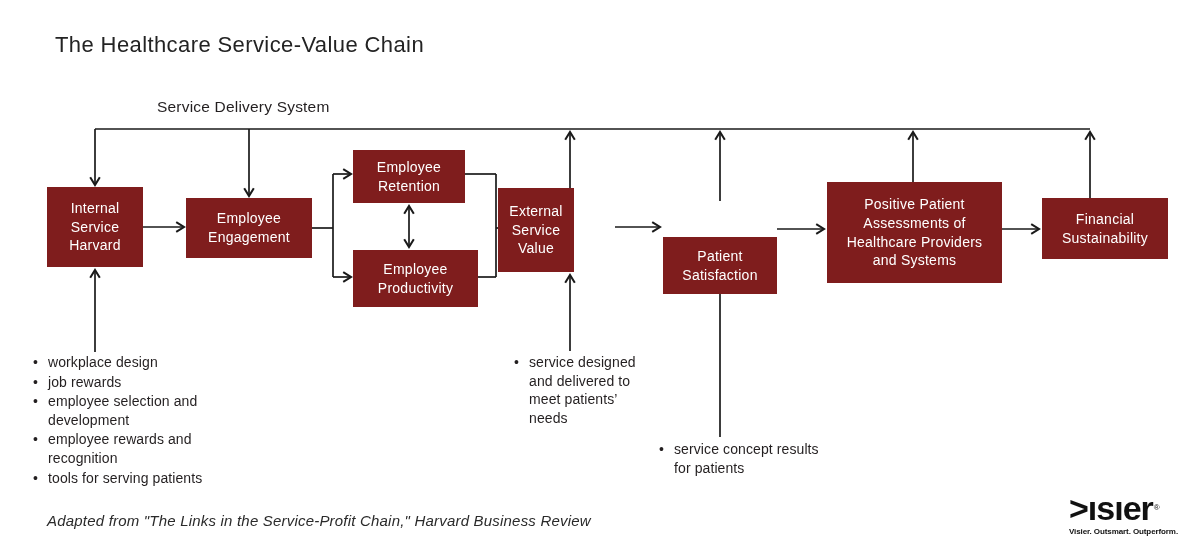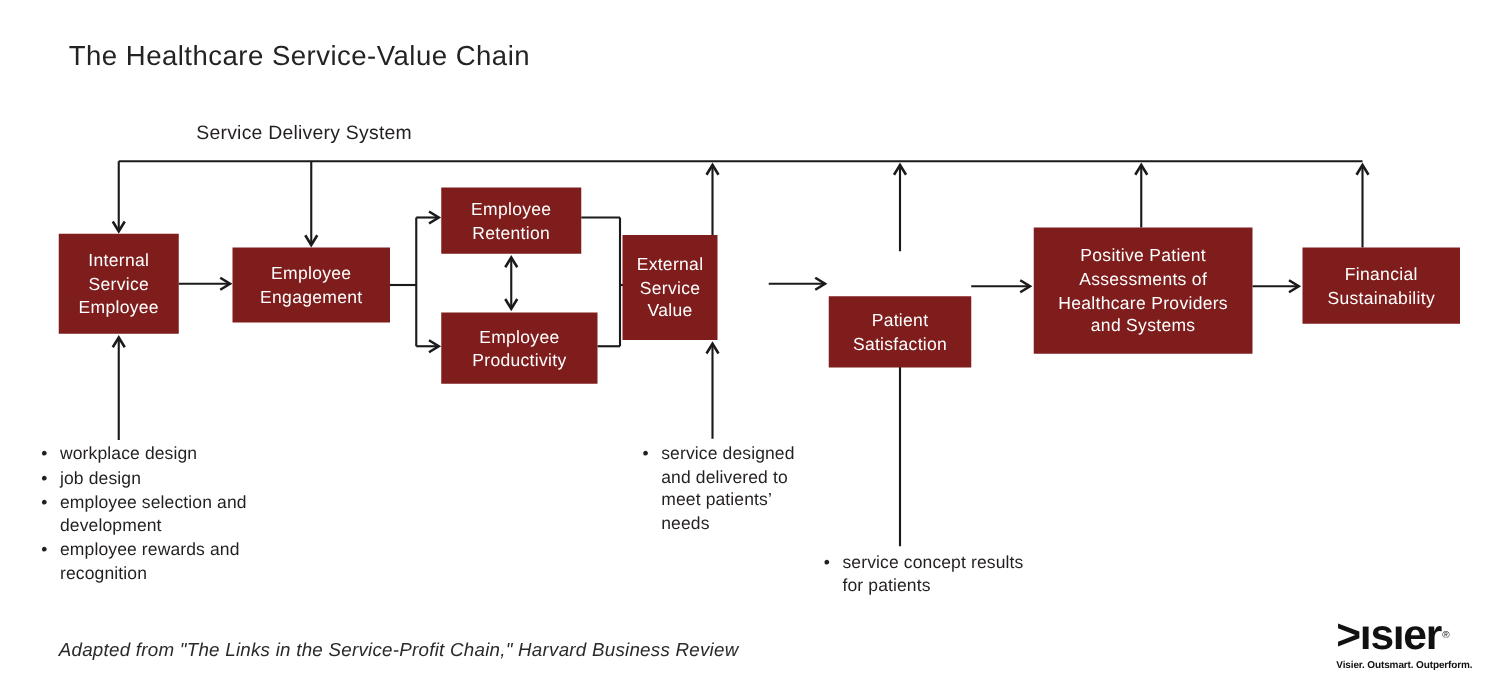--- a/index.html
+++ b/index.html
@@ -151,21 +151,21 @@
     <g stroke="#1a1a1a" stroke-width="1.7" fill="none">
       <line x1="95" y1="352" x2="95" y2="270" marker-end="url(#ah)"></line>
       <line x1="570" y1="351" x2="570" y2="275" marker-end="url(#ah)"></line>
       <line x1="720" y1="437" x2="720" y2="261" marker-end="url(#ah)"></line>
     </g>
   </svg>
 
   <div class="node" style="left:47px;  top:187px; width:96px;  height:80px;">
       <span>Internal
 Service
-Employee</span>
+Harvard</span>
     </div>
   <div class="node" style="left:186px; top:198px; width:126px; height:60px;">
       <span>Employee
 Engagement</span>
     </div>
   <div class="node" style="left:353px; top:150px; width:112px; height:53px;">
       <span>Employee
 Retention</span>
     </div>
   <div class="node" style="left:353px; top:250px; width:125px; height:57px;">
@@ -187,25 +187,26 @@
 Healthcare Providers
 and Systems</span>
     </div>
   <div class="node" style="left:1042px;top:198px; width:126px; height:61px;">
       <span>Financial
 Sustainability</span>
     </div>
 
   <ul class="note-list" style="left:31px; top:353px; width:205px;">
     <li>workplace design</li>
-    <li>job design</li>
+    <li>job rewards</li>
     <li>employee selection and
 development</li>
     <li>employee rewards and
 recognition</li>
+    <li>tools for serving patients</li>
   </ul>
 
   <ul class="note-list" style="left:657px; top:440px; width:200px;">
     <li>service concept results
 for patients</li>
   </ul>
 
   <ul class="note-list" style="left:512px; top:353px; width:150px;">
     <li>service designed
 and delivered to

